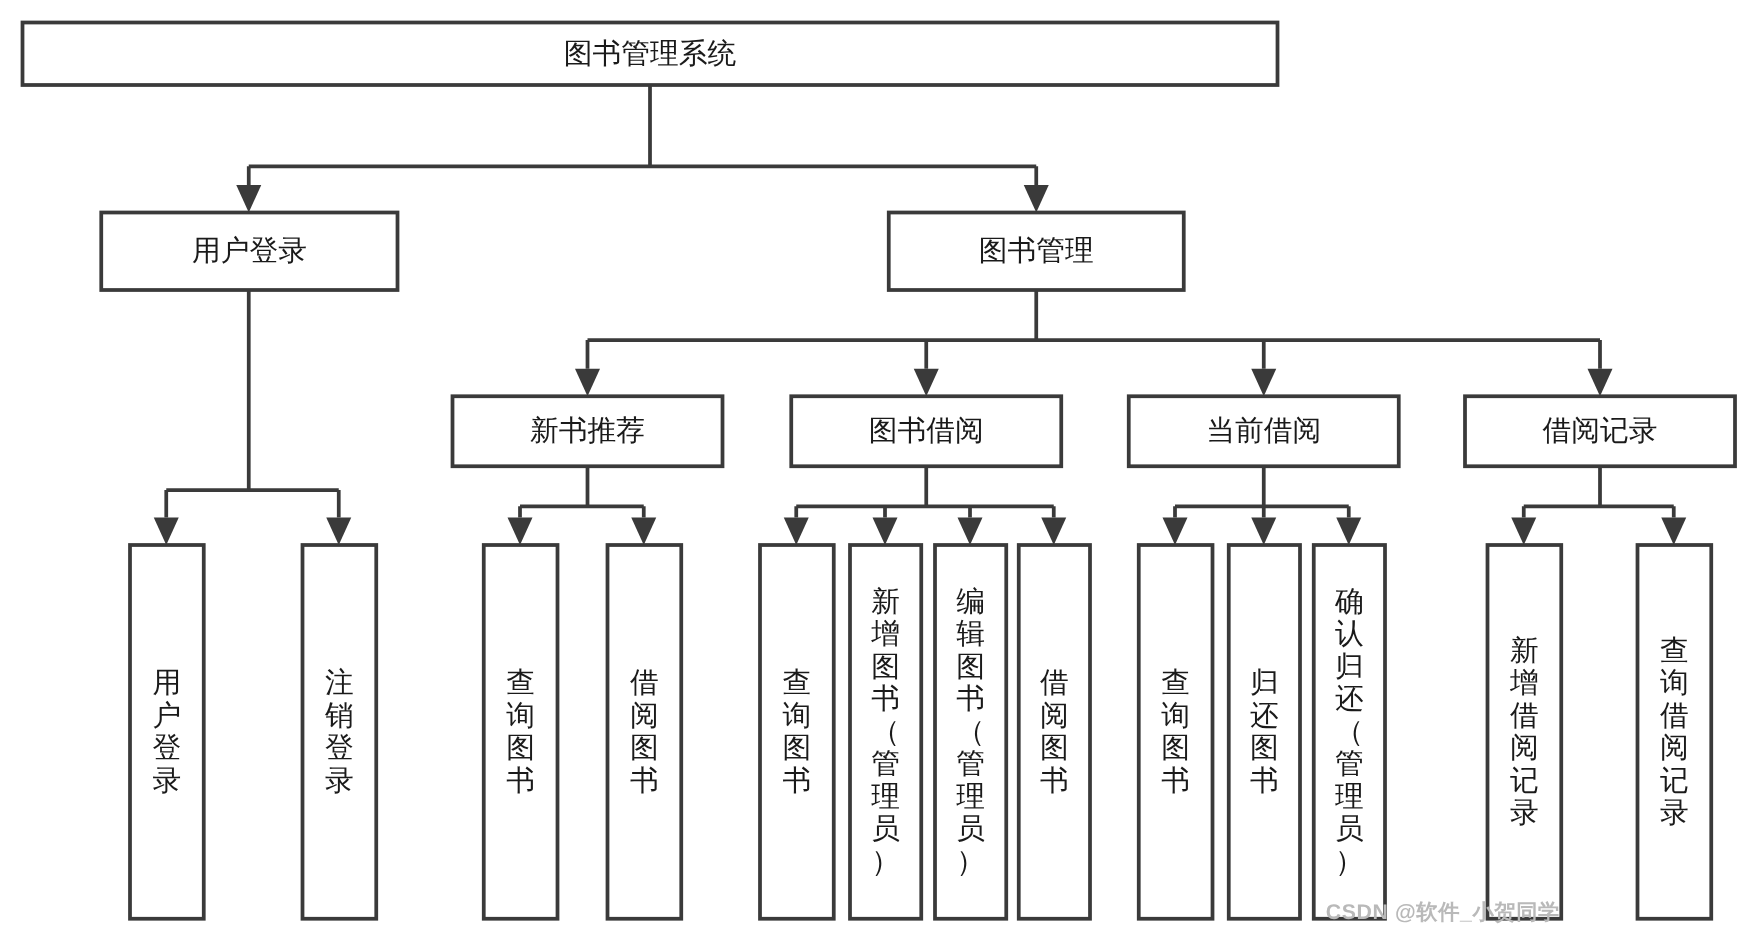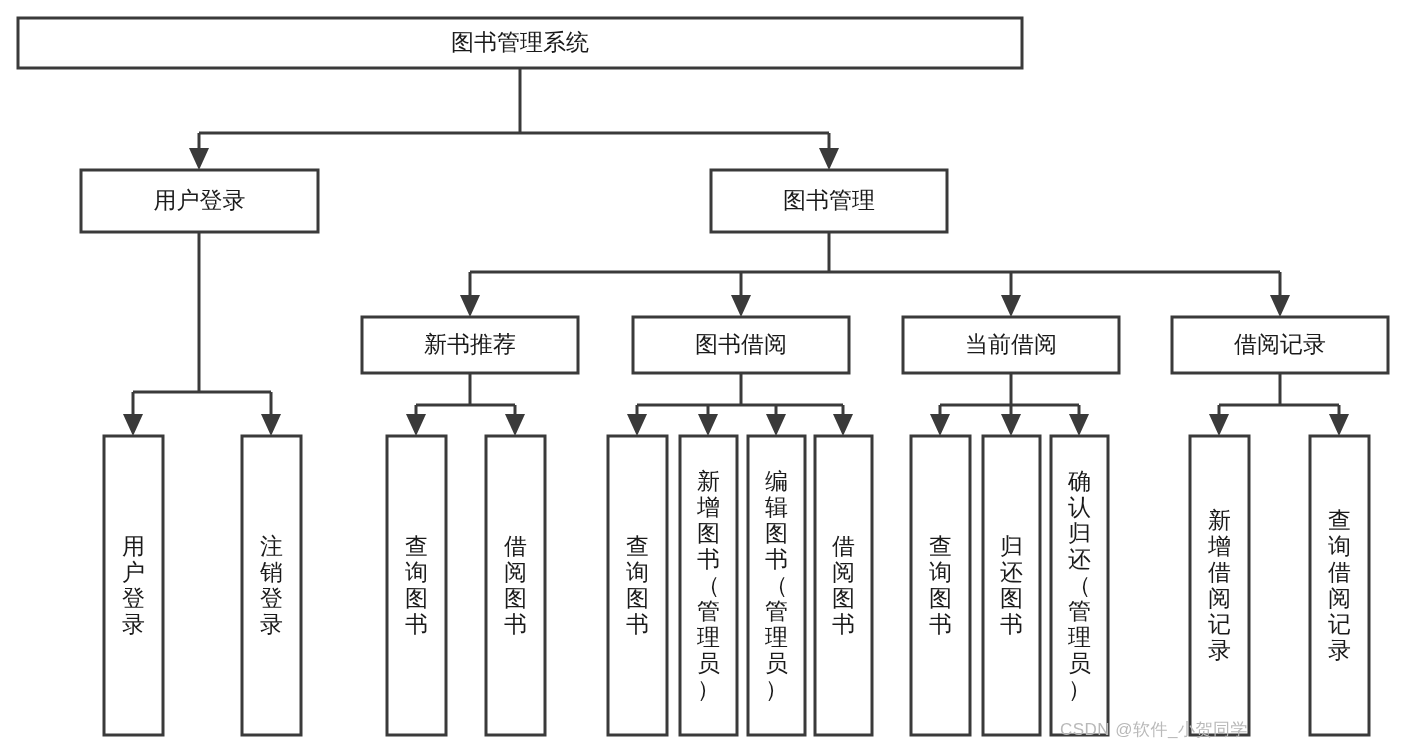--- a/index.html
+++ b/index.html
@@ -59,20 +59,21 @@
   .watermark {
     position: absolute;
     right: 14px;
     bottom: 6px;
     font-family: "Liberation Sans", "DejaVu Sans", sans-serif;
     font-size: 17px;
     color: #b9b9b9;
     white-space: nowrap;
     letter-spacing: 0.5px;
     user-select: none;
+    font-weight: bold;
   }
 </style>
 </head>
 <body>
 
 <div id="diagram-root">
   <svg id="tree-svg" viewBox="0 0 1405 747" preserveAspectRatio="xMidYMid meet">
     <g id="connectors-layer">
         <g>
           <path class="connector" d="M 520 68 L 520 133"></path>

